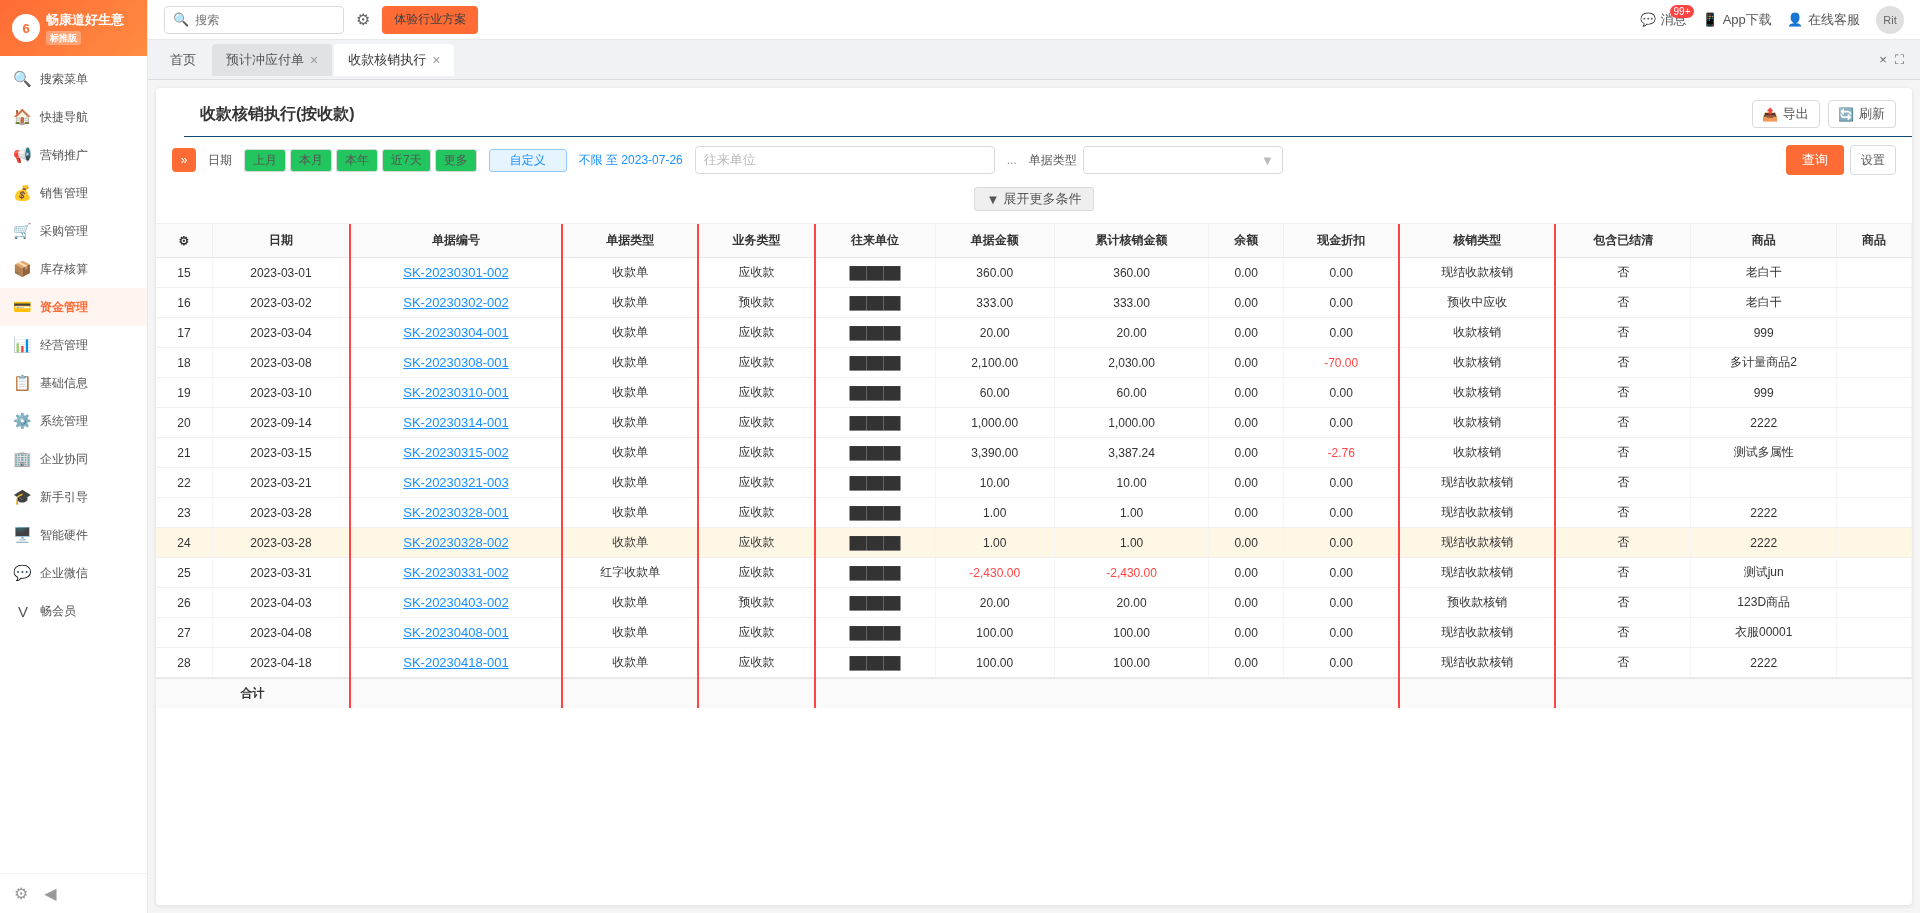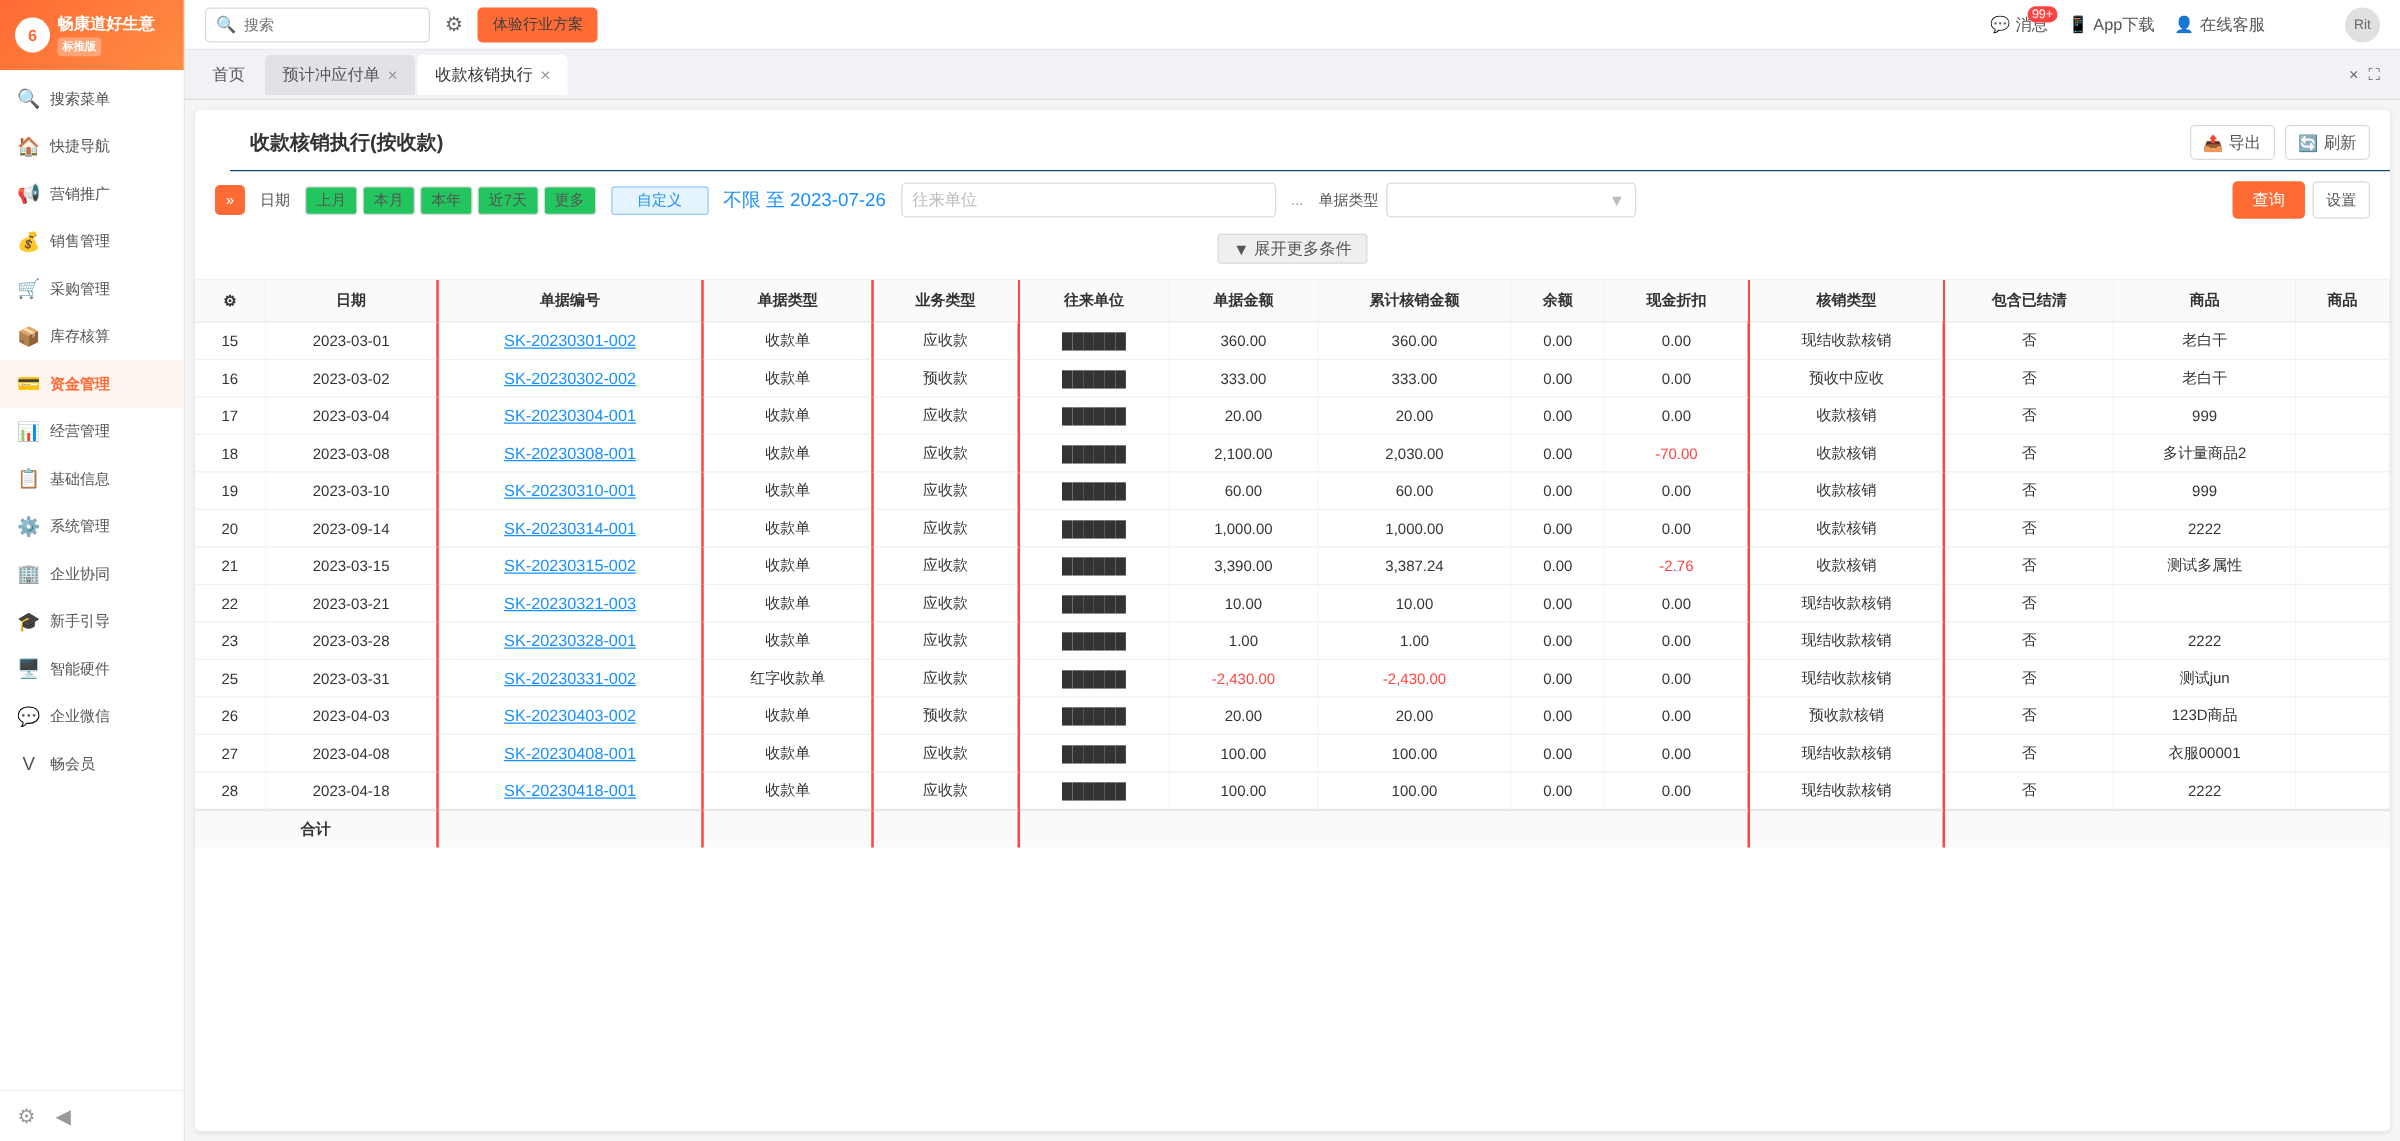--- a/index.html
+++ b/index.html
@@ -26,21 +26,21 @@
     .topbar { height: 40px; background: #fff; border-bottom: 1px solid #e8e8e8; display: flex; align-items: center; padding: 0 16px; gap: 12px; }
     .topbar-search { flex: 0 0 180px; border: 1px solid #d9d9d9; border-radius: 4px; height: 28px; padding: 0 8px; color: #999; display: flex; align-items: center; gap: 6px; cursor: pointer; }
     .topbar-search input { border: none; outline: none; background: transparent; font-size: 12px; color: #999; width: 100%; }
     .topbar-settings { color: #666; cursor: pointer; font-size: 16px; }
     .topbar-btn { background: #ff6b35; color: #404040; border: none; border-radius: 4px; padding: 4px 12px; cursor: pointer; font-size: 12px; height: 28px; }
     .topbar-spacer { flex: 1; }
     .topbar-right { display: flex; align-items: center; gap: 16px; color: #555; font-size: 12px; }
     .topbar-msg { position: relative; cursor: pointer; display: flex; align-items: center; gap: 4px; }
     .topbar-badge { background: #ff4444; color: #fff; border-radius: 10px; padding: 1px 4px; font-size: 10px; position: absolute; top: -6px; right: -8px; }
     .topbar-link { cursor: pointer; display: flex; align-items: center; gap: 4px; color: #555; }
-    .topbar-avatar { width: 28px; height: 28px; border-radius: 50%; background: #e0e0e0; display: flex; align-items: center; justify-content: center; font-size: 11px; color: #666; margin-left: 48px; }
+    .topbar-avatar { width: 28px; height: 28px; border-radius: 50%; background: #e0e0e0; display: flex; align-items: center; justify-content: center; font-size: 11px; color: #666; }
 
     
     .tabbar { height: 40px; background: #f0f2f5; display: flex; align-items: center; padding: 0 8px; gap: 2px; border-bottom: 1px solid #ddd; }
     .tab { height: 32px; padding: 0 14px; display: flex; align-items: center; gap: 6px; cursor: pointer; font-size: 12px; border-radius: 4px 4px 0 0; color: #555; background: #e0e2e5; }
     .tab.active { background: #fff; color: #333; font-weight: 500; }
     .tab-home { background: transparent; }
     .tab-close { color: #999; font-size: 14px; cursor: pointer; }
     .tabbar-spacer { flex: 1; }
     .tabbar-controls { display: flex; gap: 8px; color: #666; font-size: 16px; padding-right: 8px; }
 
@@ -54,21 +54,21 @@
     .btn-action { display: flex; align-items: center; gap: 4px; padding: 4px 10px; border: 1px solid #d9d9d9; border-radius: 4px; cursor: pointer; font-size: 12px; color: #555; background: #fff; }
 
     
     .filter-bar { padding: 8px 16px; border-bottom: 1px solid #f0f0f0; display: flex; flex-direction: column; gap: 8px; }
     .filter-row { display: flex; align-items: center; gap: 12px; flex-wrap: wrap; }
     .filter-expand-btn { width: 24px; height: 24px; background: #ff6b35; color: #fff; border: none; border-radius: 4px; cursor: pointer; display: flex; align-items: center; justify-content: center; font-size: 12px; flex-shrink: 0; }
     .filter-label { color: #555; font-size: 12px; flex-shrink: 0; }
     .filter-date-btns { display: flex; gap: 4px; }
     .filter-date-btn { padding: 2px 8px; border: 1px solid #d9d9d9; border-radius: 3px; cursor: pointer; font-size: 12px; color: #555; background: #22c55e; }
     .filter-custom { background: #e6f4ff; color: #1890ff; border: 1px solid #91caff; border-radius: 3px; padding: 2px 20px; cursor: pointer; font-size: 12px; }
-    .filter-date-range { font-size: 15px; color: #1890ff; }
+    .filter-date-range { font-size: 12px; color: #1890ff; }
     .filter-more { color: #999; font-size: 12px; }
     .filter-type-select { border: 1px solid #d9d9d9; border-radius: 4px; height: 28px; padding: 0 8px; font-size: 12px; min-width: 150px; flex: 0 0 200px; display: flex; align-items: center; justify-content: space-between; cursor: pointer; color: #bbb; }
     .filter-actions { margin-left: auto; display: flex; gap: 6px; }
     .btn-query { background: #ff6b35; color: #fff; border: none; border-radius: 4px; padding: 4px 16px; cursor: pointer; font-size: 13px; height: 30px; }
     .btn-setting { background: #fff; color: #555; border: 1px solid #d9d9d9; border-radius: 4px; padding: 4px 10px; cursor: pointer; font-size: 12px; height: 30px; }
     .filter-expand-more { display: flex; justify-content: center; padding: 4px 0; }
     .expand-more-btn { color: #555; font-size: 12px; cursor: pointer; display: flex; align-items: center; gap: 4px; border: 1px solid #d9d9d9; padding: 2px 12px; border-radius: 3px; }
 
     
     .table-wrapper { flex: 1; overflow: auto; }
@@ -432,20 +432,36 @@
               <td>██████</td>
               <td>1.00</td>
               <td>1.00</td>
               <td>0.00</td>
               <td>0.00</td>
               <td class="col-cancel-type">现结收款核销</td>
               <td>否</td>
               <td>2222</td>
               <td></td>
             </tr>
+            <tr class="highlighted">
+              <td>24</td>
+              <td>2023-03-28</td>
+              <td class="col-doc-no"><span class="link-text">SK-20230328-002</span></td>
+              <td>收款单</td>
+              <td class="col-biz-type">应收款</td>
+              <td>██████</td>
+              <td>1.00</td>
+              <td>1.00</td>
+              <td>0.00</td>
+              <td>0.00</td>
+              <td class="col-cancel-type">现结收款核销</td>
+              <td>否</td>
+              <td>2222</td>
+              <td></td>
+            </tr>
             <tr>
               <td>25</td>
               <td>2023-03-31</td>
               <td class="col-doc-no"><span class="link-text">SK-20230331-002</span></td>
               <td>红字收款单</td>
               <td class="col-biz-type">应收款</td>
               <td>██████</td>
               <td class="negative">-2,430.00</td>
               <td class="negative">-2,430.00</td>
               <td>0.00</td>

